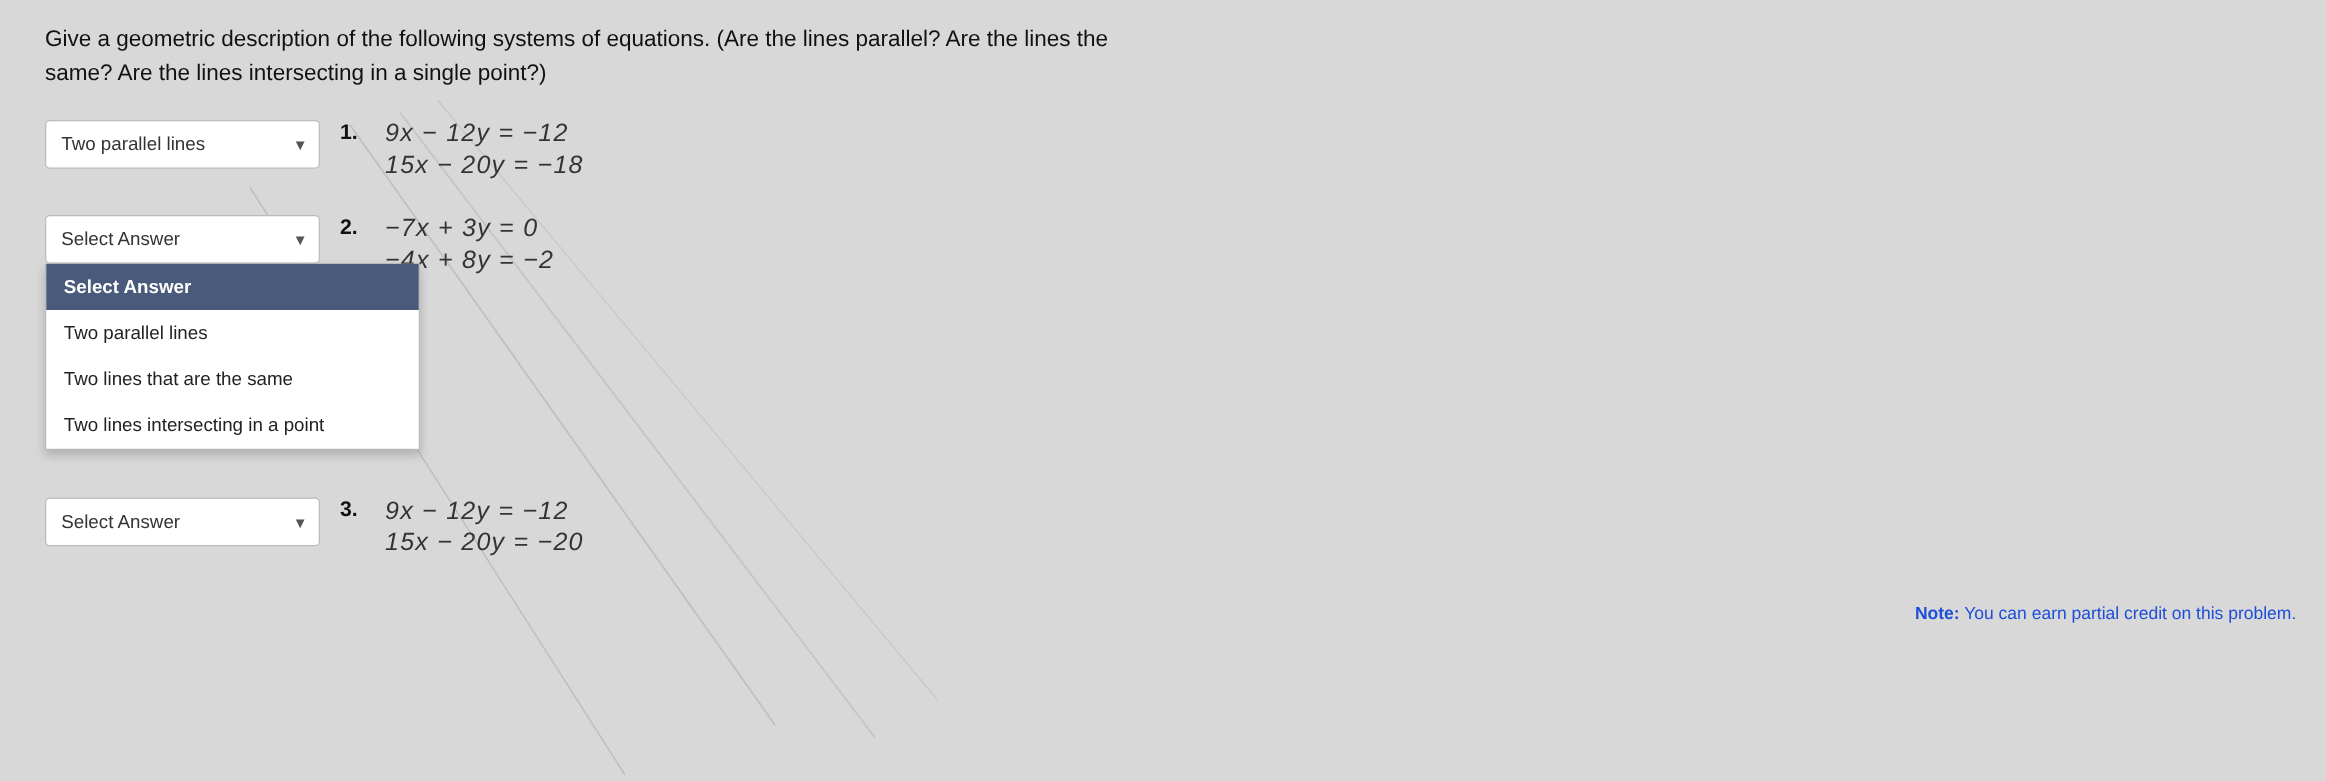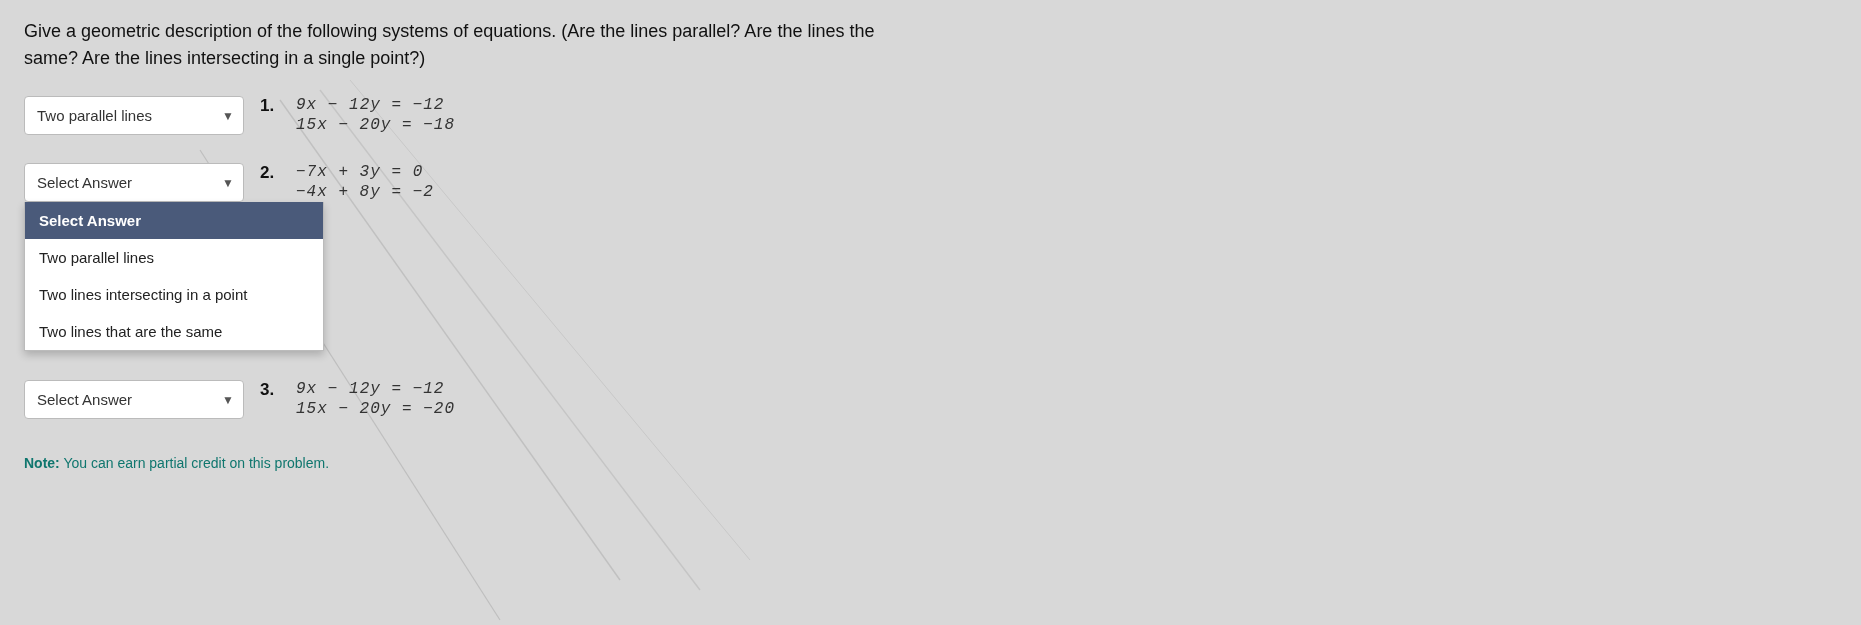--- a/index.html
+++ b/index.html
@@ -8,20 +8,21 @@
       background: #d8d8d8;
       width: 1861px;
       min-height: 625px;
       position: relative;
       overflow: hidden;
     }
 
     .main-container {
       padding: 18px 24px 0 24px;
       position: relative;
+      margin-left: 12px;
     }
 
     .question-text {
       font-size: 18px;
       color: #111;
       line-height: 1.5;
       margin-bottom: 24px;
       max-width: 900px;
     }
 
@@ -74,23 +75,23 @@
       min-width: 20px;
     }
 
     .equation-block {
       display: flex;
       flex-direction: column;
       gap: 2px;
     }
 
     .equation-line {
-      font-size: 16px;
+      font-size: 20px;
       color: #333;
-      font-family: Liberation Mono, monospace;
+      font-family: Liberation Sans, sans-serif;
       font-style: italic;
       letter-spacing: 1px;
     }
 
     
     .dropdown-open-container {
       position: relative;
       z-index: 10;
     }
 
@@ -114,24 +115,25 @@
     }
 
     .dropdown-item.selected {
       background: #4a5a7a;
       color: #fff;
       font-weight: bold;
     }
 
     .note-text {
       font-size: 14px;
-      color: #0f766e;
+      color: #1d4ed8;
       margin-top: 8px;
       position: relative;
       z-index: 1;
+      text-align: right;
     }
 
     .note-text strong {
       font-weight: bold;
     }
 
     
     .page-diag {
       position: absolute;
       top: 0;
@@ -183,22 +185,22 @@
             <option>Two parallel lines</option>
             <option>Two lines that are the same</option>
             <option>Two lines intersecting in a point</option>
           </select>
           <span class="dropdown-arrow">▼</span>
         </div>
         
         <div class="dropdown-menu">
           <div class="dropdown-item selected">Select Answer</div>
           <div class="dropdown-item">Two parallel lines</div>
+          <div class="dropdown-item">Two lines that are the same</div>
           <div class="dropdown-item">Two lines intersecting in a point</div>
-          <div class="dropdown-item">Two lines that are the same</div>
         </div>
       </div>
       <span class="problem-number">2.</span>
       <div class="equation-block">
         <span class="equation-line">−7<i>x</i> + 3<i>y</i> = 0</span>
         <span class="equation-line">−4<i>x</i> + 8<i>y</i> = −2</span>
       </div>
     </div>
 
     <div class="problem-row" style="margin-top: 150px;">

